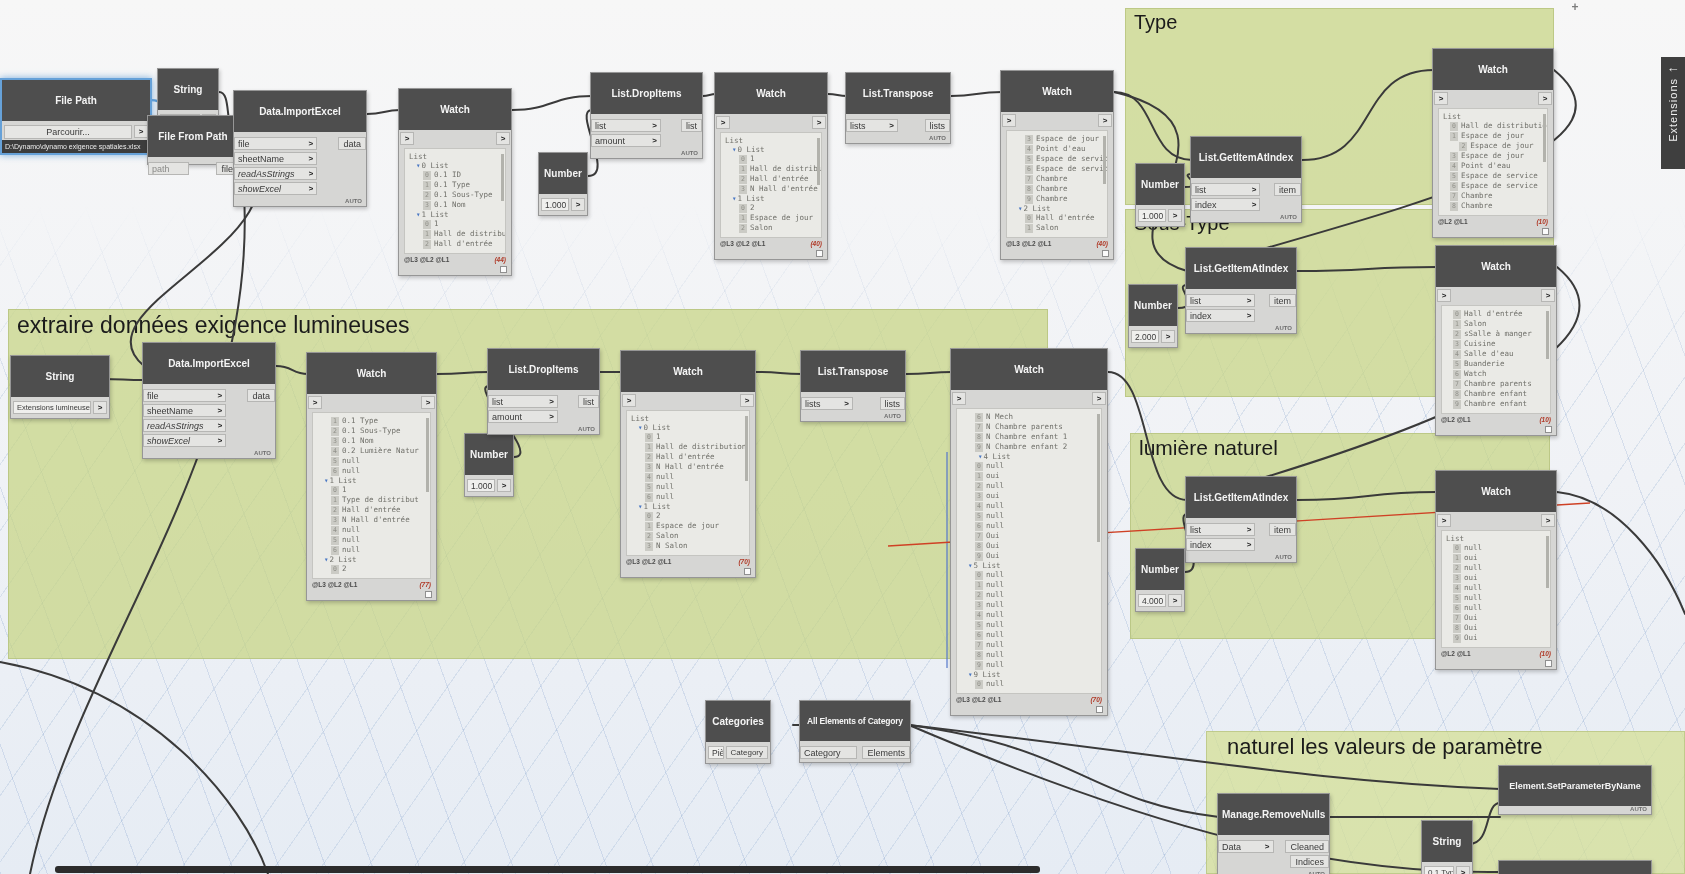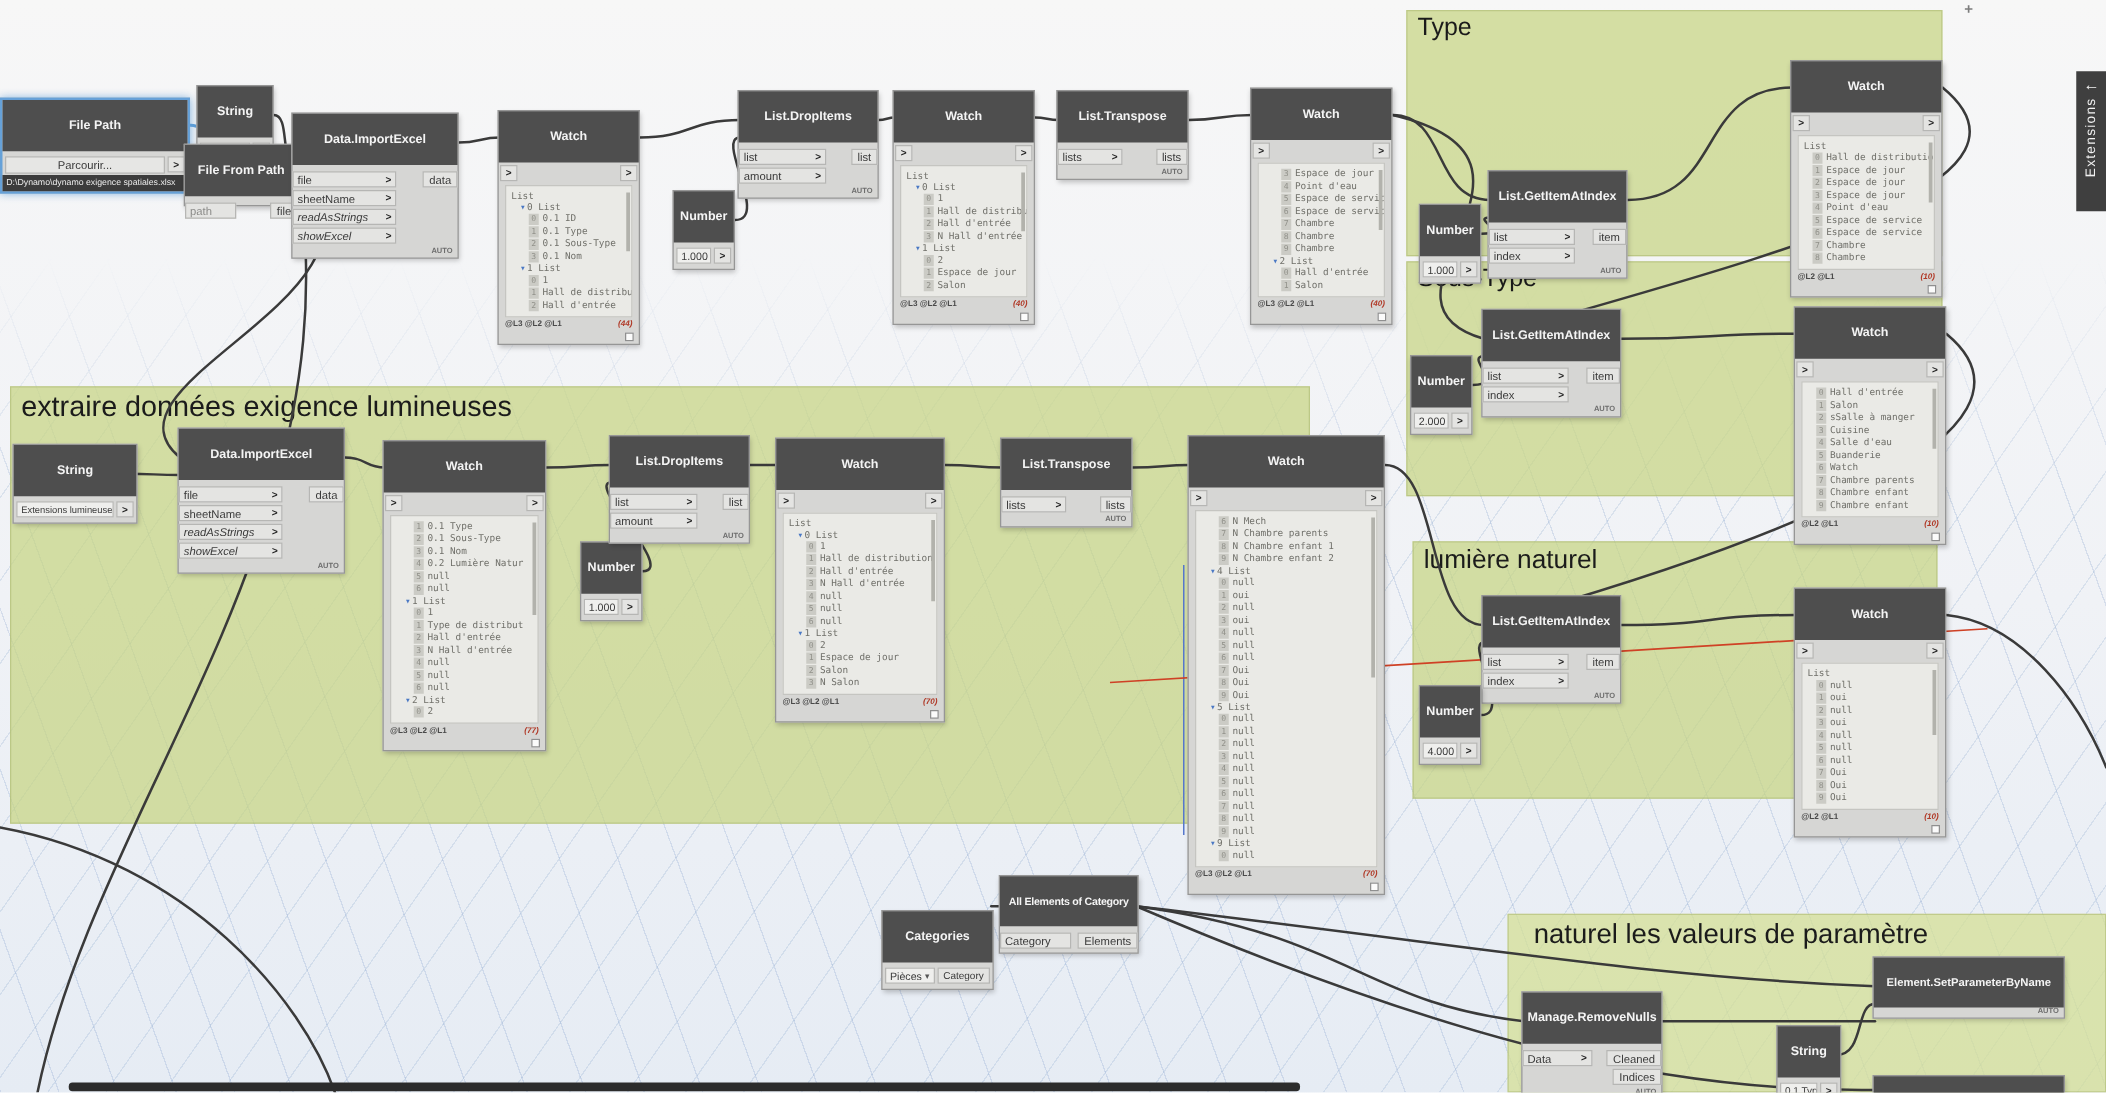--- a/index.html
+++ b/index.html
@@ -346,21 +346,21 @@
  <div class="h">Watch</div>
  <div class="wports">
       <span class="wp"></span>
       <span class="wp"></span>
     </div>
  <div class="wc">
       <span class="sth"></span>
       <div class="w-line" style="padding-left: 0px;"><span>List</span></div>
       <div class="w-line" style="padding-left: 7px;"><span class="idx">0</span><span>Hall de distributio</span></div>
       <div class="w-line" style="padding-left: 7px;"><span class="idx">1</span><span>Espace de jour</span></div>
-      <div class="w-line" style="padding-left: 7px;"><span class="idx">2</span><span>Espace de jour</span></div>
+      <div class="w-line" style="padding-left: 7px; text-align: center;"><span class="idx">2</span><span>Espace de jour</span></div>
       <div class="w-line" style="padding-left: 7px;"><span class="idx">3</span><span>Espace de jour</span></div>
       <div class="w-line" style="padding-left: 7px;"><span class="idx">4</span><span>Point d'eau</span></div>
       <div class="w-line" style="padding-left: 7px;"><span class="idx">5</span><span>Espace de service</span></div>
       <div class="w-line" style="padding-left: 7px;"><span class="idx">6</span><span>Espace de service</span></div>
       <div class="w-line" style="padding-left: 7px;"><span class="idx">7</span><span>Chambre</span></div>
       <div class="w-line" style="padding-left: 7px;"><span class="idx">8</span><span>Chambre</span></div>
     </div>
  <div class="wf">
       <span class="lev">@L2 @L1</span>
       <span class="cnt">(10)</span>
@@ -576,21 +576,21 @@
  <div class="wports">
       <span class="wp"></span>
       <span class="wp"></span>
     </div>
  <div class="wc">
       <span class="sth"></span>
       <div class="w-line" style="padding-left: 14px;"><span class="idx">6</span><span>N Mech</span></div>
       <div class="w-line" style="padding-left: 14px;"><span class="idx">7</span><span>N Chambre parents</span></div>
       <div class="w-line" style="padding-left: 14px;"><span class="idx">8</span><span>N Chambre enfant 1</span></div>
       <div class="w-line" style="padding-left: 14px;"><span class="idx">9</span><span>N Chambre enfant 2</span></div>
-      <div class="w-line" style="padding-left: 7px;"><span class="exp">▾</span><span>4 List</span></div>
+      <div class="w-line" style="padding-left: 7px; margin-left: 10px;"><span class="exp">▾</span><span>4 List</span></div>
       <div class="w-line" style="padding-left: 14px;"><span class="idx">0</span><span>null</span></div>
       <div class="w-line" style="padding-left: 14px;"><span class="idx">1</span><span>oui</span></div>
       <div class="w-line" style="padding-left: 14px;"><span class="idx">2</span><span>null</span></div>
       <div class="w-line" style="padding-left: 14px;"><span class="idx">3</span><span>oui</span></div>
       <div class="w-line" style="padding-left: 14px;"><span class="idx">4</span><span>null</span></div>
       <div class="w-line" style="padding-left: 14px;"><span class="idx">5</span><span>null</span></div>
       <div class="w-line" style="padding-left: 14px;"><span class="idx">6</span><span>null</span></div>
       <div class="w-line" style="padding-left: 14px;"><span class="idx">7</span><span>Oui</span></div>
       <div class="w-line" style="padding-left: 14px;"><span class="idx">8</span><span>Oui</span></div>
       <div class="w-line" style="padding-left: 14px;"><span class="idx">9</span><span>Oui</span></div>
@@ -667,21 +667,21 @@
     </div>
  <div class="wf">
       <span class="lev">@L2 @L1</span>
       <span class="cnt">(10)</span>
     </div>
  <div class="chkrow">
       <span class="chk"></span>
     </div>
 </div>
 
-<div class="n" style="left:705px;top:728px;width:90px">
+<div class="n" style="left:705px;top:700px;width:66px">
  <div class="h">Categories</div>
  <div class="rows" style="padding:2px 2px">
       <div class="r">
         <span class="val">
           <span>Pièces</span>
           <span class="car"></span>
         </span>
         <span class="po" style="font-size:8px">Category</span>
       </div>
     </div>

